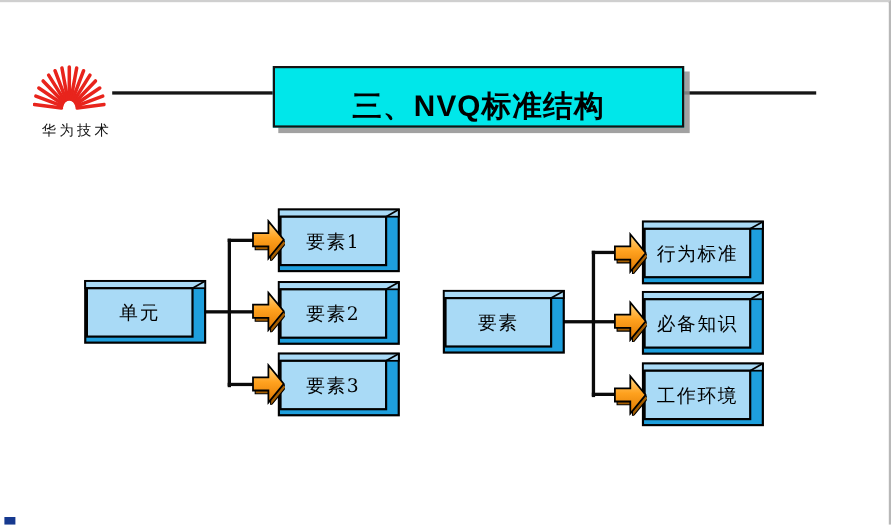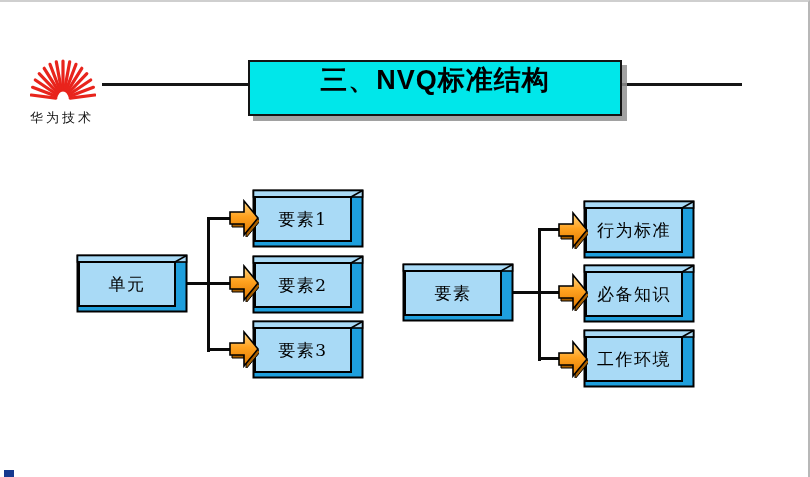--- a/index.html
+++ b/index.html
@@ -15,30 +15,30 @@
     position:relative;width:810px;height:477px;background:#ffffff;
     overflow:hidden;font-family:"Liberation Sans",sans-serif;
     border-top:2px solid #cfcfcf;border-right:2px solid #b8b8b8;box-sizing:border-box;
   }
   
   .rule{position:absolute;height:3px;background:#161616;z-index:1;}
   .banner{
     position:absolute;left:248px;top:58px;width:374px;height:56px;box-sizing:border-box;
     background:var(--banner);border:2px solid #141414;z-index:2;
     box-shadow:5px 5px 0 rgba(145,145,145,0.85);
-    display:flex;align-items:flex-start;justify-content:center;
+    display:flex;align-items:flex-end;justify-content:center;
   }
   .banner .title{
     font-size:27px;font-weight:bold;color:#000;letter-spacing:1px;
     font-family:"Liberation Sans",sans-serif;
   }
   
   .logo{position:absolute;left:30px;top:45px;width:80px;z-index:2;}
   .brand{
-    margin-top:2px;font-size:13px;color:#111;
+    margin-top:2px;text-align:center;font-size:13px;color:#111;
     letter-spacing:3px;font-family:Liberation Serif, serif;white-space:nowrap;
   }
   .fan line{stroke:var(--logo-red);stroke-width:3.2;stroke-linecap:round;}
   
   .node{position:absolute;z-index:2;}
   .nb{fill:var(--side);stroke:#000;stroke-width:2;}
   .nt{fill:var(--face);stroke:#000;stroke-width:1.6;}
   .nf{fill:var(--face);stroke:#000;stroke-width:2;}
   .nl{stroke:#000;stroke-width:1.6;}
   .ntext{font-size:17px;font-family:"DejaVu Serif",serif;letter-spacing:1.5px;fill:#000;}

